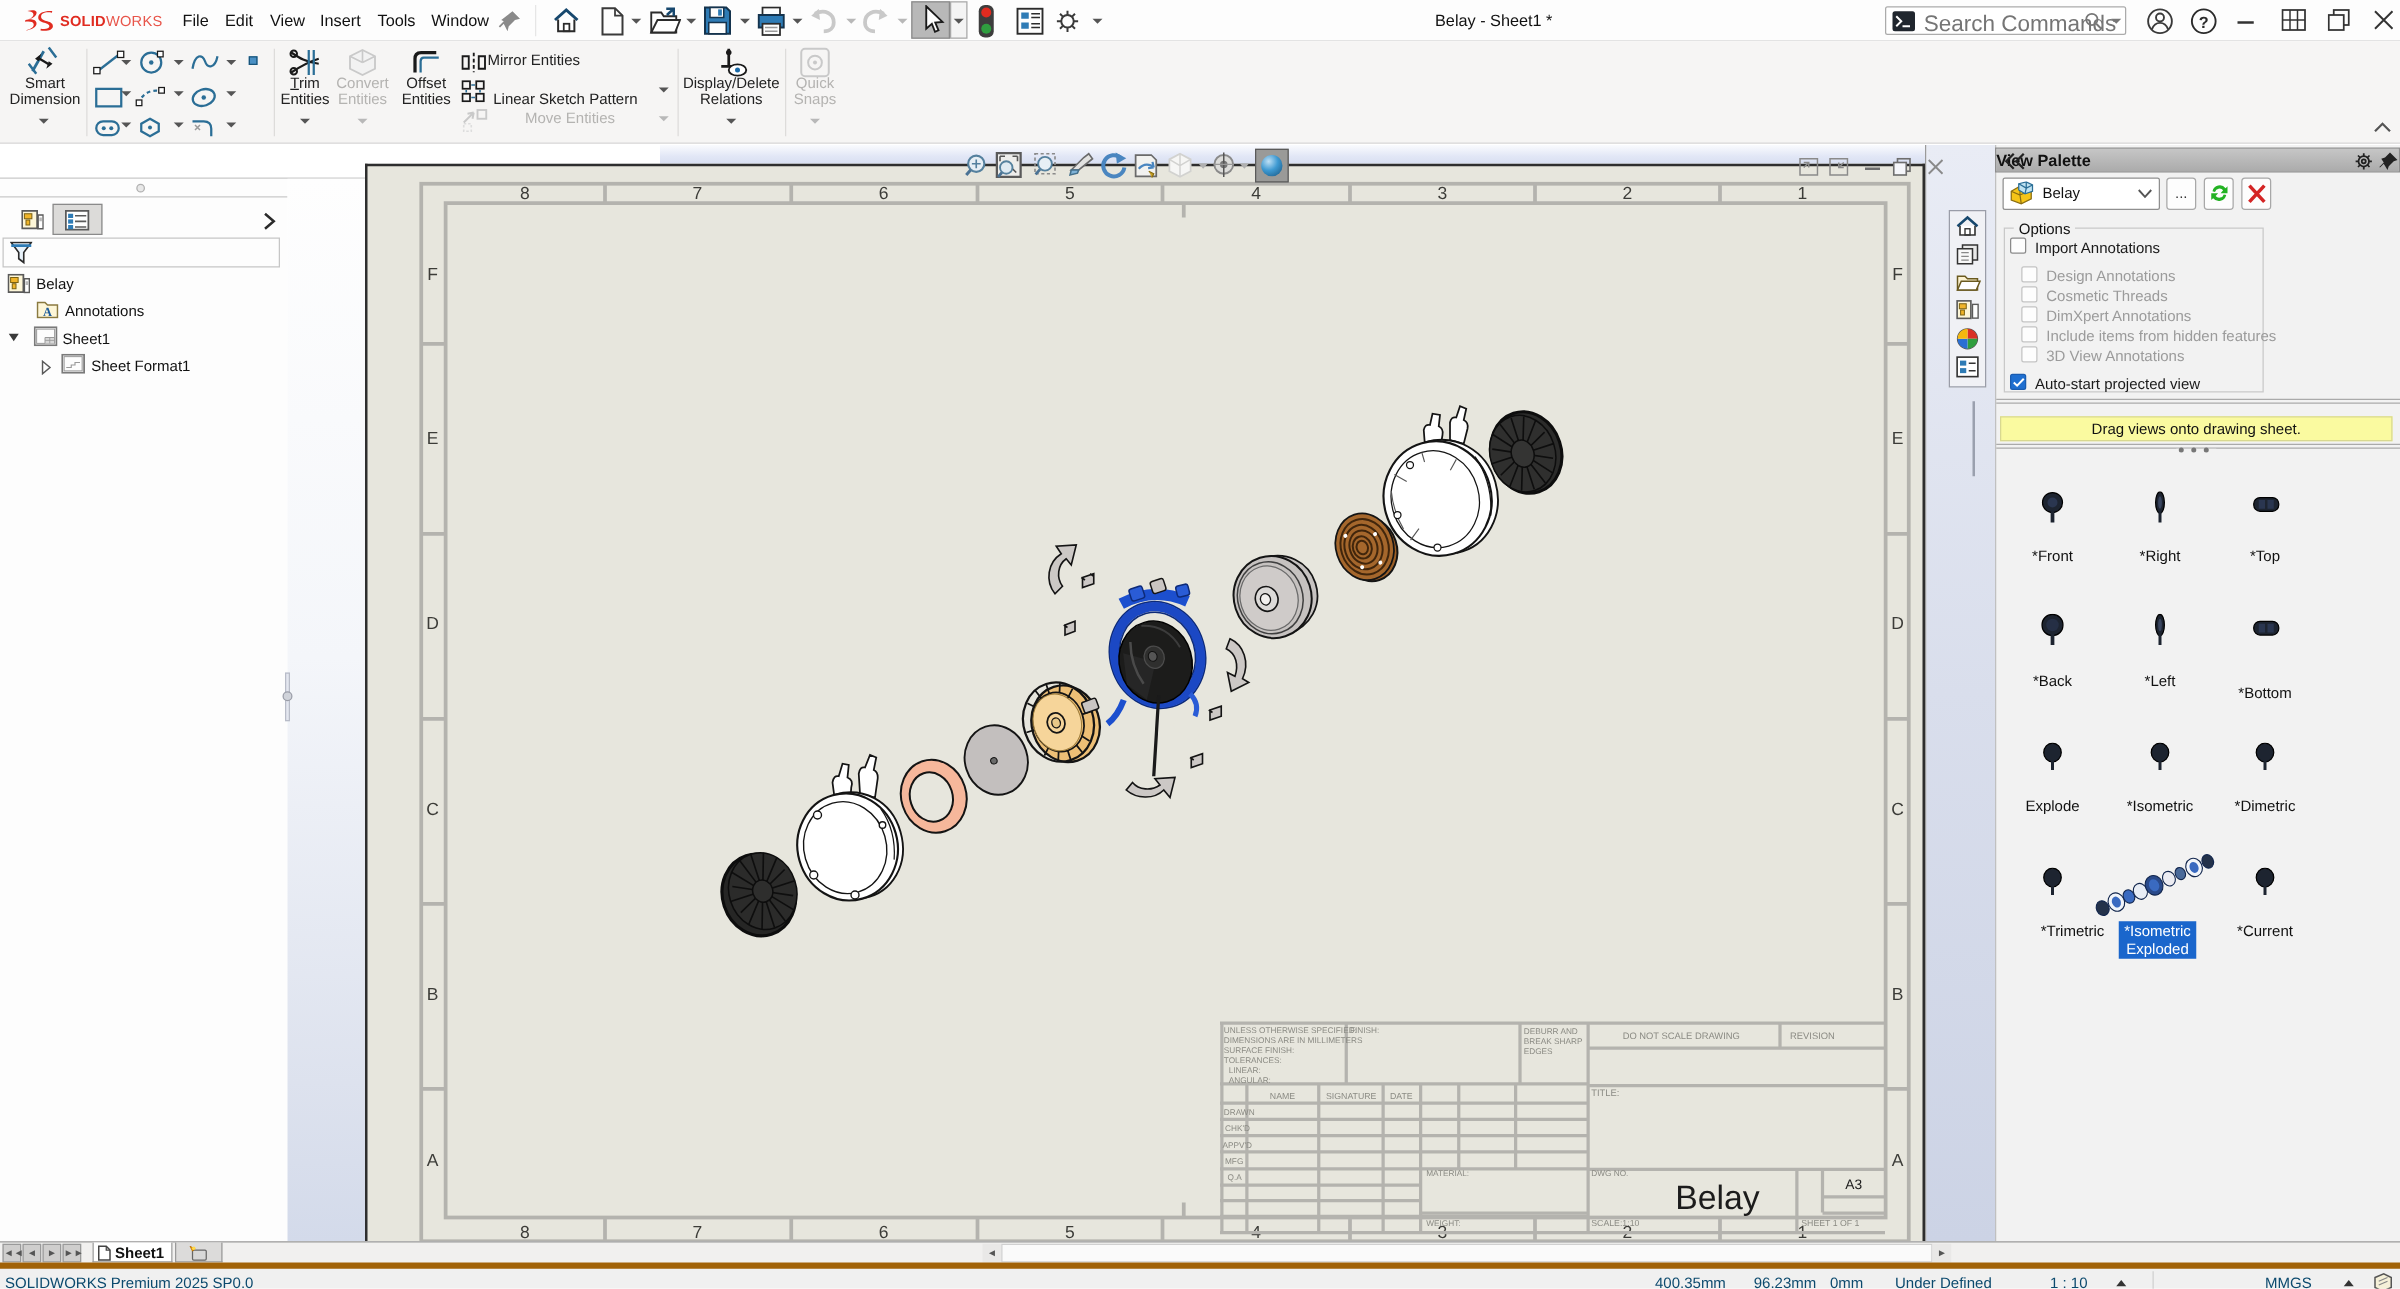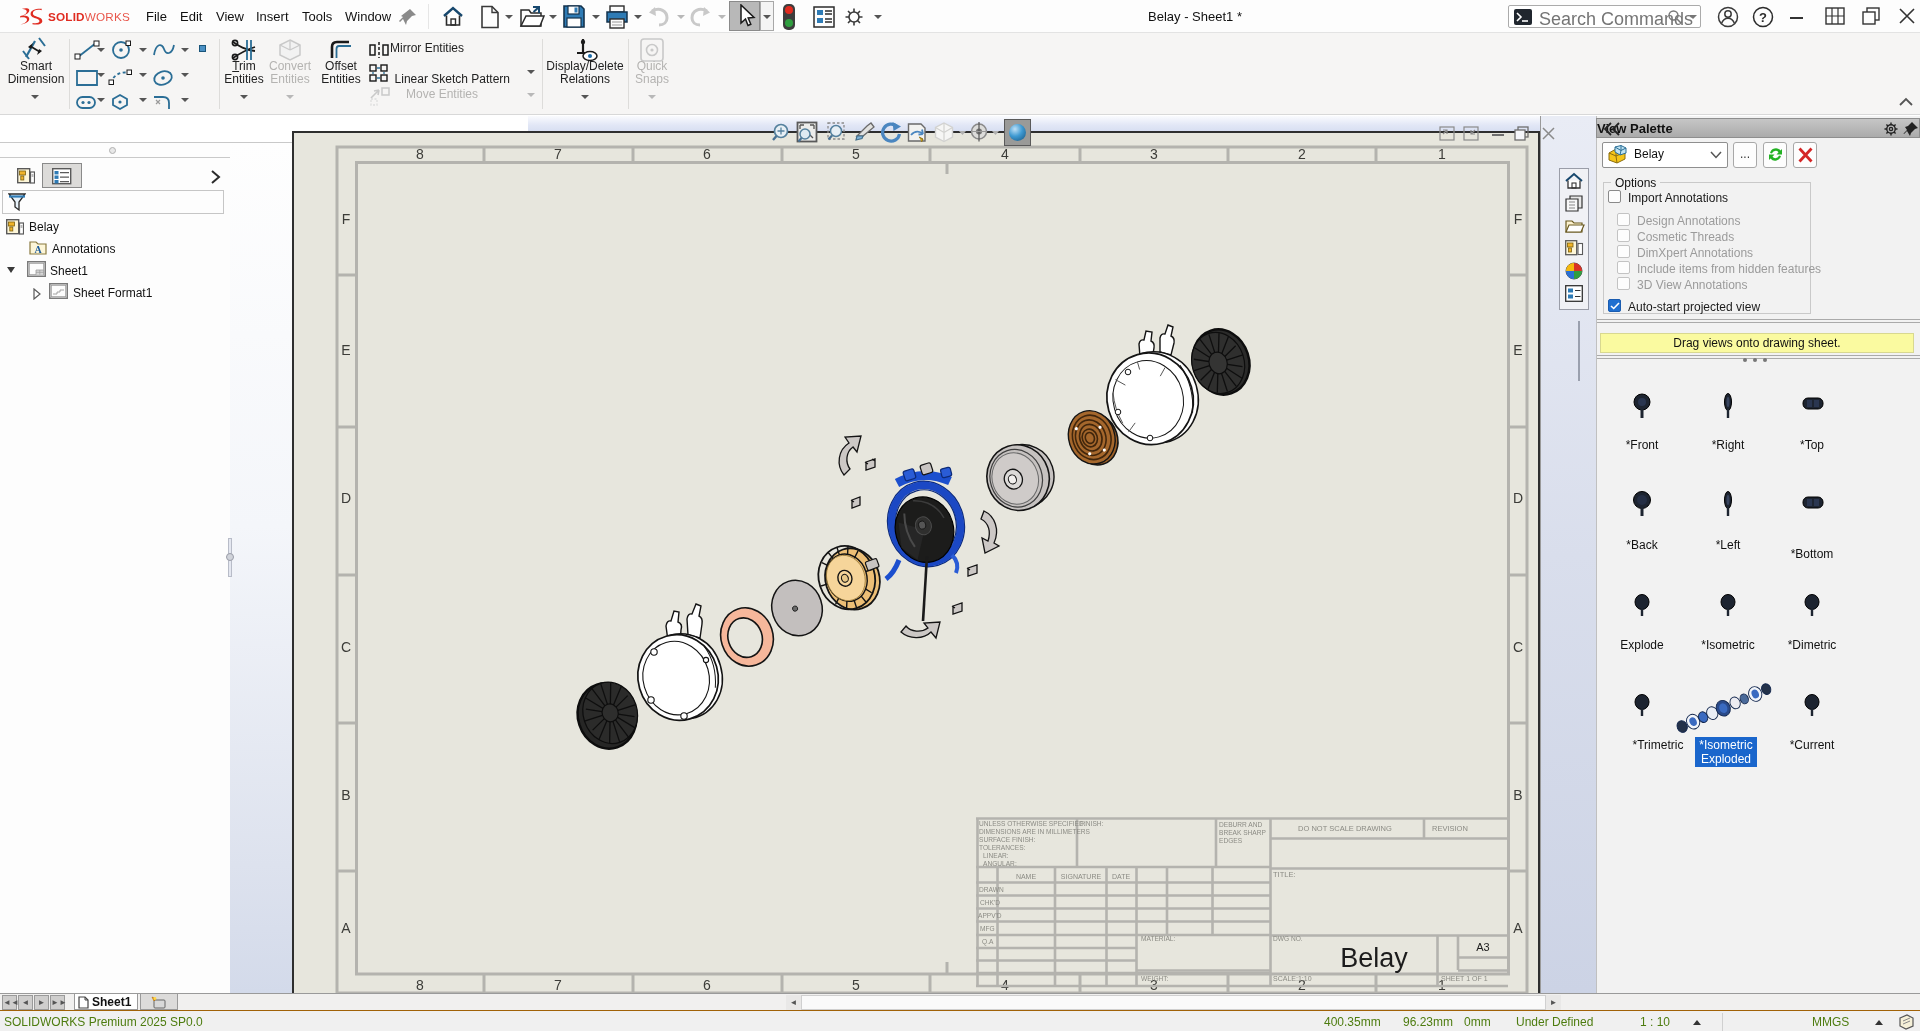--- a/index.html
+++ b/index.html
@@ -42,21 +42,21 @@
 #vp-header .t { position:absolute; width:100%; top:2px; font-size:13px; font-weight:bold; color:#111; }
 .vpcheck { position:absolute; width:13px; height:13px; border:1px solid #8a8a8a; background:#fdfdfd; border-radius:2px; }
 .vpcheck.dis { border-color:#c3c3c3; }
 .vplbl { position:absolute; font-size:12px; color:#1a1a1a; }
 .vplbl.dis { color:#9b9b9b; }
 #dragbar { position:absolute; left:1600px; top:333px; width:314px; height:20px; background:#fafaa0; border:1px solid #d8d890; font-size:12px; color:#111; text-align:center; line-height:18px; }
 .thlbl { position:absolute; font-size:12px; color:#111; text-align:center; width:90px; }
 
 
 #sheettabs { position:absolute; left:0; top:993px; width:1920px; height:17px; background:#f1f0ef; border-top:1px solid #9a9a9a; }
-#statusbar { position:absolute; left:0; top:1010px; width:1920px; height:21px; background:#f0f0f0; border-top:1px solid #a16207; font-size:12px; color:#4d7c0f; }
+#statusbar { position:absolute; left:0; top:1010px; width:1920px; height:21px; background:#f0f0f0; border-top:5px solid #a16207; font-size:12px; color:#0c4a6e; }
 .navbtn { position:absolute; top:1px; width:15px; height:15px; background:#cfcecd; border:1px solid #9a9a9a; font-size:8px; color:#555; text-align:center; line-height:14px; }
 </style>
 </head>
 <body>
 <div id="app">
   <div id="titlebar">
     <svg class="abs" style="left:12px;top:6px" width="160" height="22" viewBox="0 0 160 24">
       <g fill="#e02b20">
         <path d="M3.5 3 C10 1.5 13 3 11 6.5 C9.5 9 6 10 3 10.5 C7 10 11 10.5 11.5 13.5 C12 17 7 19.5 2 20 C7 19 9.5 17 9 14.5 C8.6 12.3 5 12 1.5 12.5 L1.8 11 C5.5 10.3 8.3 8.8 8.8 6.5 C9.3 4.3 6.8 3.5 3.5 3 Z"></path>
         <path d="M25 4.5 C19 3.5 15.5 5 15.5 8 C15.5 10.5 18.5 11.2 21 12 C23.8 12.9 26 14 25.8 16.5 C25.5 19.5 21 21 15 20 L15.2 18.5 C19.5 19.3 22.5 18.4 22.7 16.6 C22.9 14.9 20.8 14.1 18.3 13.3 C15.6 12.4 12.9 11.3 13 8.4 C13.2 4.6 18.5 2.7 25.2 3.1 Z"></path>
@@ -256,21 +256,21 @@
           <path d="M8 4 H11 M8 14 H11 M4 8 V10 M15 8 V10"></path>
         </g>
       </svg>
     <div class="rlabel" style="left:390px;top:40px;width:120px;text-align:right">Linear Sketch Pattern</div>
     <div class="dda" style="left:527px;top:37px"></div>
     <svg class="abs" style="left:369px;top:53px" width="22" height="20" viewBox="0 0 22 20">
         <path d="M2 12 L10 4 M10 4 L5 5 M10 4 L9 9" stroke="#c9c9c9" stroke-width="1.6" fill="none"></path>
         <rect x="13" y="2" width="7" height="7" fill="none" stroke="#c9c9c9" stroke-width="1.5"></rect>
         <rect x="2" y="13" width="6" height="6" fill="none" stroke="#dddddd" stroke-width="1.3" stroke-dasharray="2 1.5"></rect>
       </svg>
-    <div class="rlabel gray" style="left:392px;top:55px;width:100px;text-align:center">Move Entities</div>
+    <div class="rlabel gray" style="left:392px;top:55px;width:100px;text-align:right">Move Entities</div>
     <div class="dda gray" style="left:527px;top:60px"></div>
     <div class="rsep" style="left:542px"></div>
     <svg class="abs" style="left:573px;top:4px" width="26" height="26" viewBox="0 0 26 26">
         <path d="M10 2 V16 M4 16 H16" stroke="#1a1a1a" stroke-width="2.2"></path>
         <circle cx="10" cy="5" r="2.2" fill="#1a1a1a"></circle>
         <ellipse cx="17" cy="19" rx="7" ry="4.5" fill="#fff" stroke="#1a1a1a" stroke-width="1.5"></ellipse>
         <circle cx="17" cy="19" r="2" fill="#1a6aa8"></circle>
       </svg>
     <div class="rlabel" style="left:535px;top:27px;width:100px">Display/Delete<br>Relations</div>
     <div class="dda" style="left:581px;top:62px"></div>

